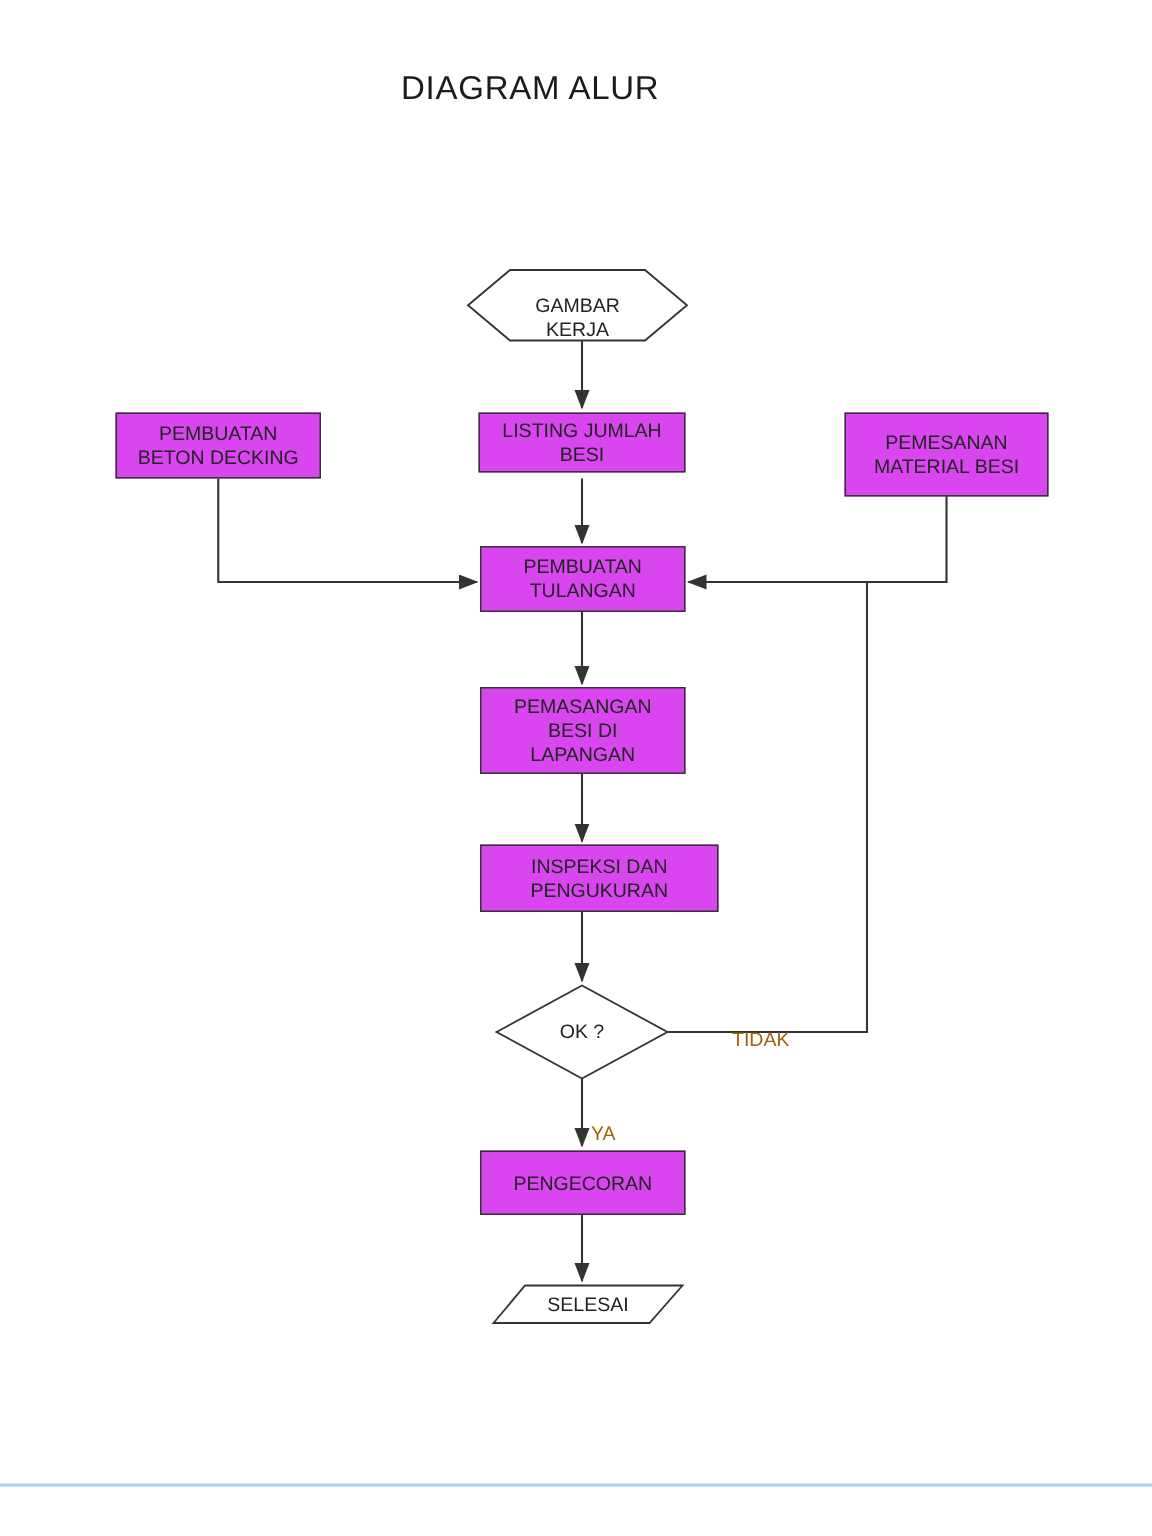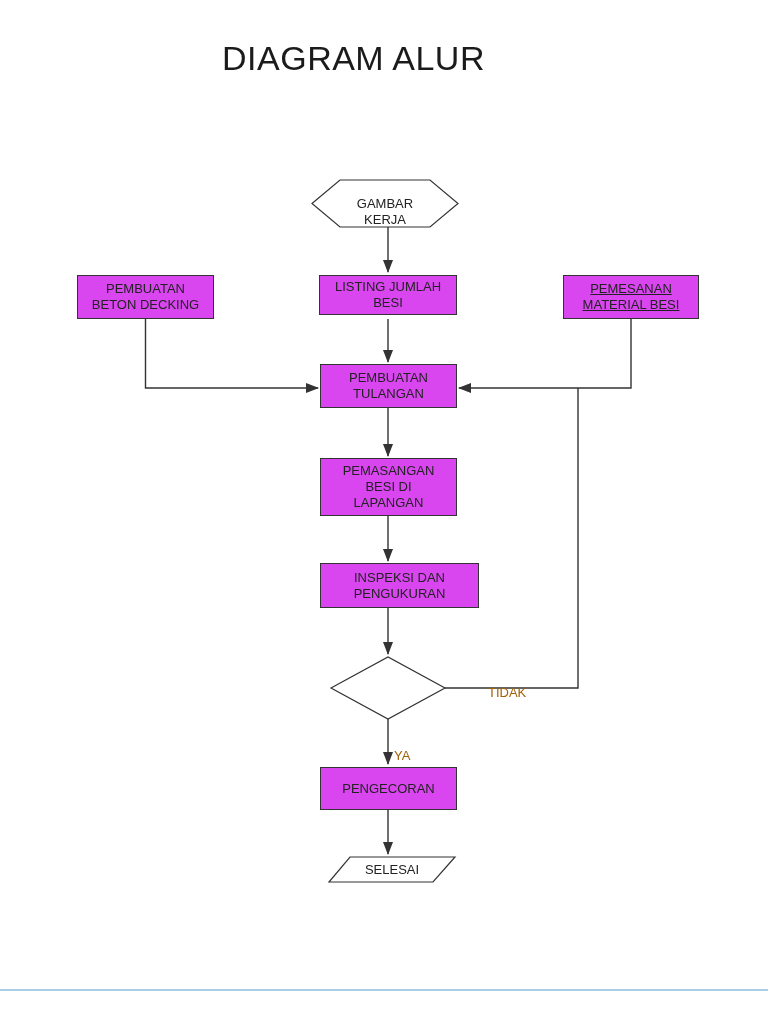--- a/index.html
+++ b/index.html
@@ -10,21 +10,21 @@
     background: #ffffff;
     font-family: "Liberation Sans", sans-serif;
     overflow: hidden;
   }
   .title {
     position: absolute;
     top: 42px;
     left: 0;
     width: 707px;
     text-align: center;
-    font-size: 34px;
+    font-size: 22px;
     line-height: 33px;
     color: #1b1b1b;
     letter-spacing: 0.5px;
   }
   .wires { position: absolute; left: 0; top: 0; }
   .node {
     position: absolute;
     display: flex;
     flex-direction: column;
     align-items: center;
@@ -92,41 +92,44 @@
   </div>
 
   <div class="node rect" style="left:77px; top:275px; width:137px; height:44px;">
     <span>PEMBUATAN</span>
     <span>BETON DECKING</span>
   </div>
   <div class="node rect" style="left:319px; top:275px; width:138px; height:40px;">
     <span>LISTING JUMLAH</span>
     <span>BESI</span>
   </div>
-  <div class="node rect" style="left:563px; top:275px; width:136px; height:44px;text-decoration:underline;">
+  <div class="node rect" style="left:563px; top:275px; width:136px; height:56px;">
     <span>PEMESANAN</span>
     <span>MATERIAL BESI</span>
   </div>
 
   <div class="node rect" style="left:320px; top:364px; width:137px; height:44px;">
     <span>PEMBUATAN</span>
     <span>TULANGAN</span>
   </div>
 
   <div class="node rect" style="left:320px; top:458px; width:137px; height:58px;">
     <span>PEMASANGAN</span>
     <span>BESI DI</span>
     <span>LAPANGAN</span>
   </div>
 
   <div class="node rect" style="left:320px; top:563px; width:159px; height:45px;">
     <span>INSPEKSI DAN</span>
     <span>PENGUKURAN</span>
   </div>
 
+  <div class="node ghost" style="left:331px; top:657px; width:114px; height:62px;">
+    <span>OK ?</span>
+  </div>
 
   <div class="edge-label" style="left:488px; top:665px;">TIDAK</div>
   <div class="edge-label" style="left:394px; top:728px;">YA</div>
 
   <div class="node rect" style="left:320px; top:767px; width:137px; height:43px;">
     <span>PENGECORAN</span>
   </div>
 
   <div class="node ghost" style="left:329px; top:857px; width:126px; height:25px;align-items:center;">
     <span>SELESAI</span>

